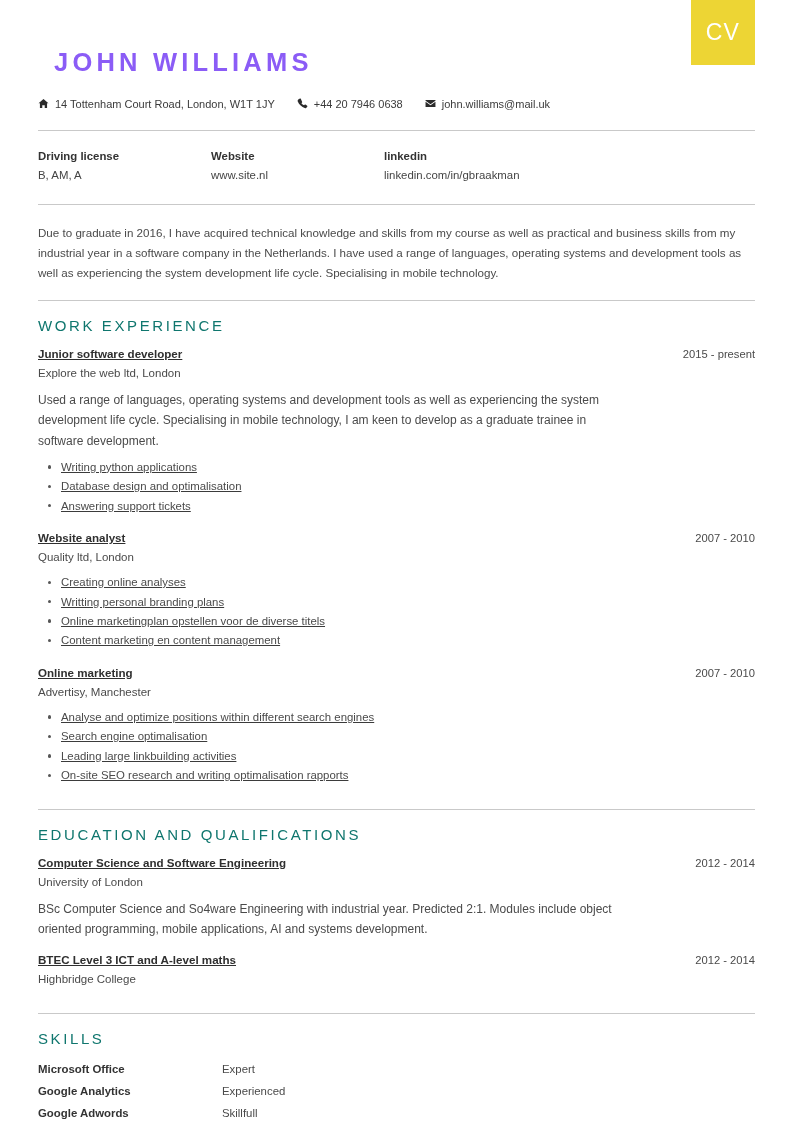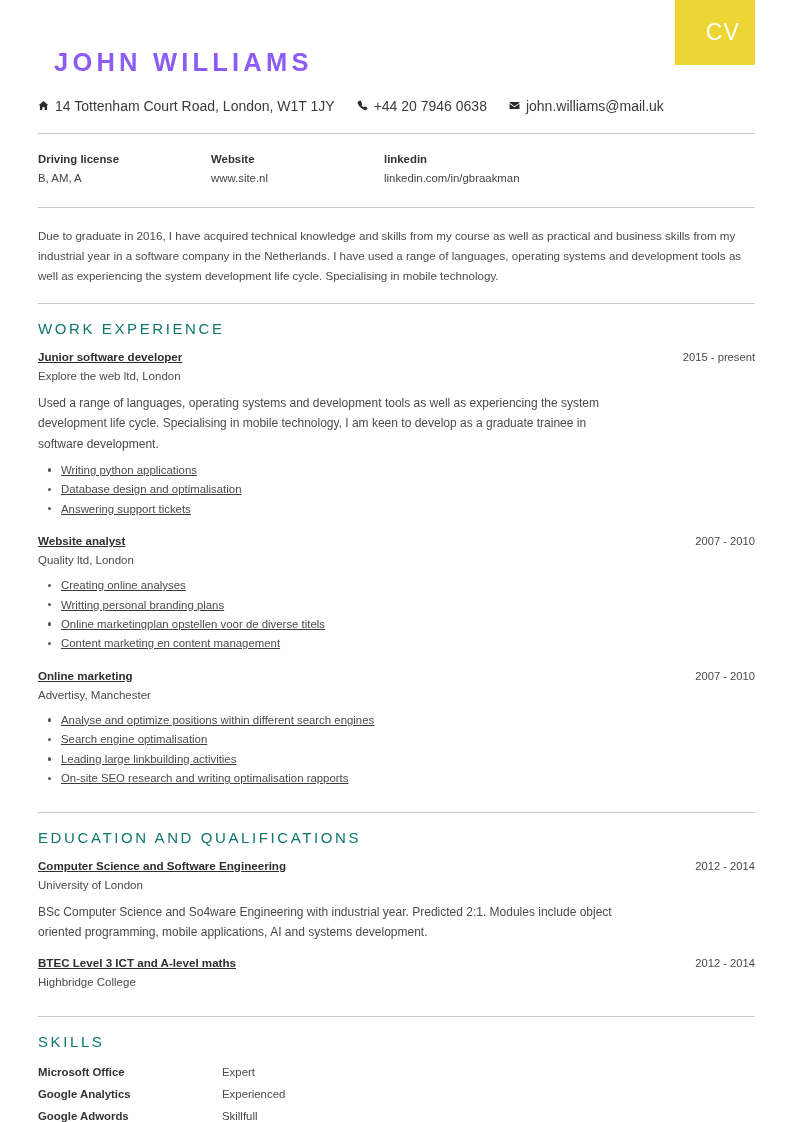--- a/index.html
+++ b/index.html
@@ -46,28 +46,27 @@
     width: 64px;
     height: 65px;
     background: #edd534;
     display: flex;
     align-items: center;
     justify-content: center;
     color: #ffffff;
     font-size: 23px;
     letter-spacing: 1.2px;
     font-weight: 400;
-    padding-left: 16px;
   }
 
   .contact-row {
     display: flex;
     align-items: center;
     margin-top: 21px;
-    font-size: 14px;
+    font-size: 11px;
     color: #3b3b3b;
     line-height: 1;
   }
   .contact-item {
     display: flex;
     align-items: center;
     margin-right: 22px;
     white-space: nowrap;
   }
   .contact-item .ico {

